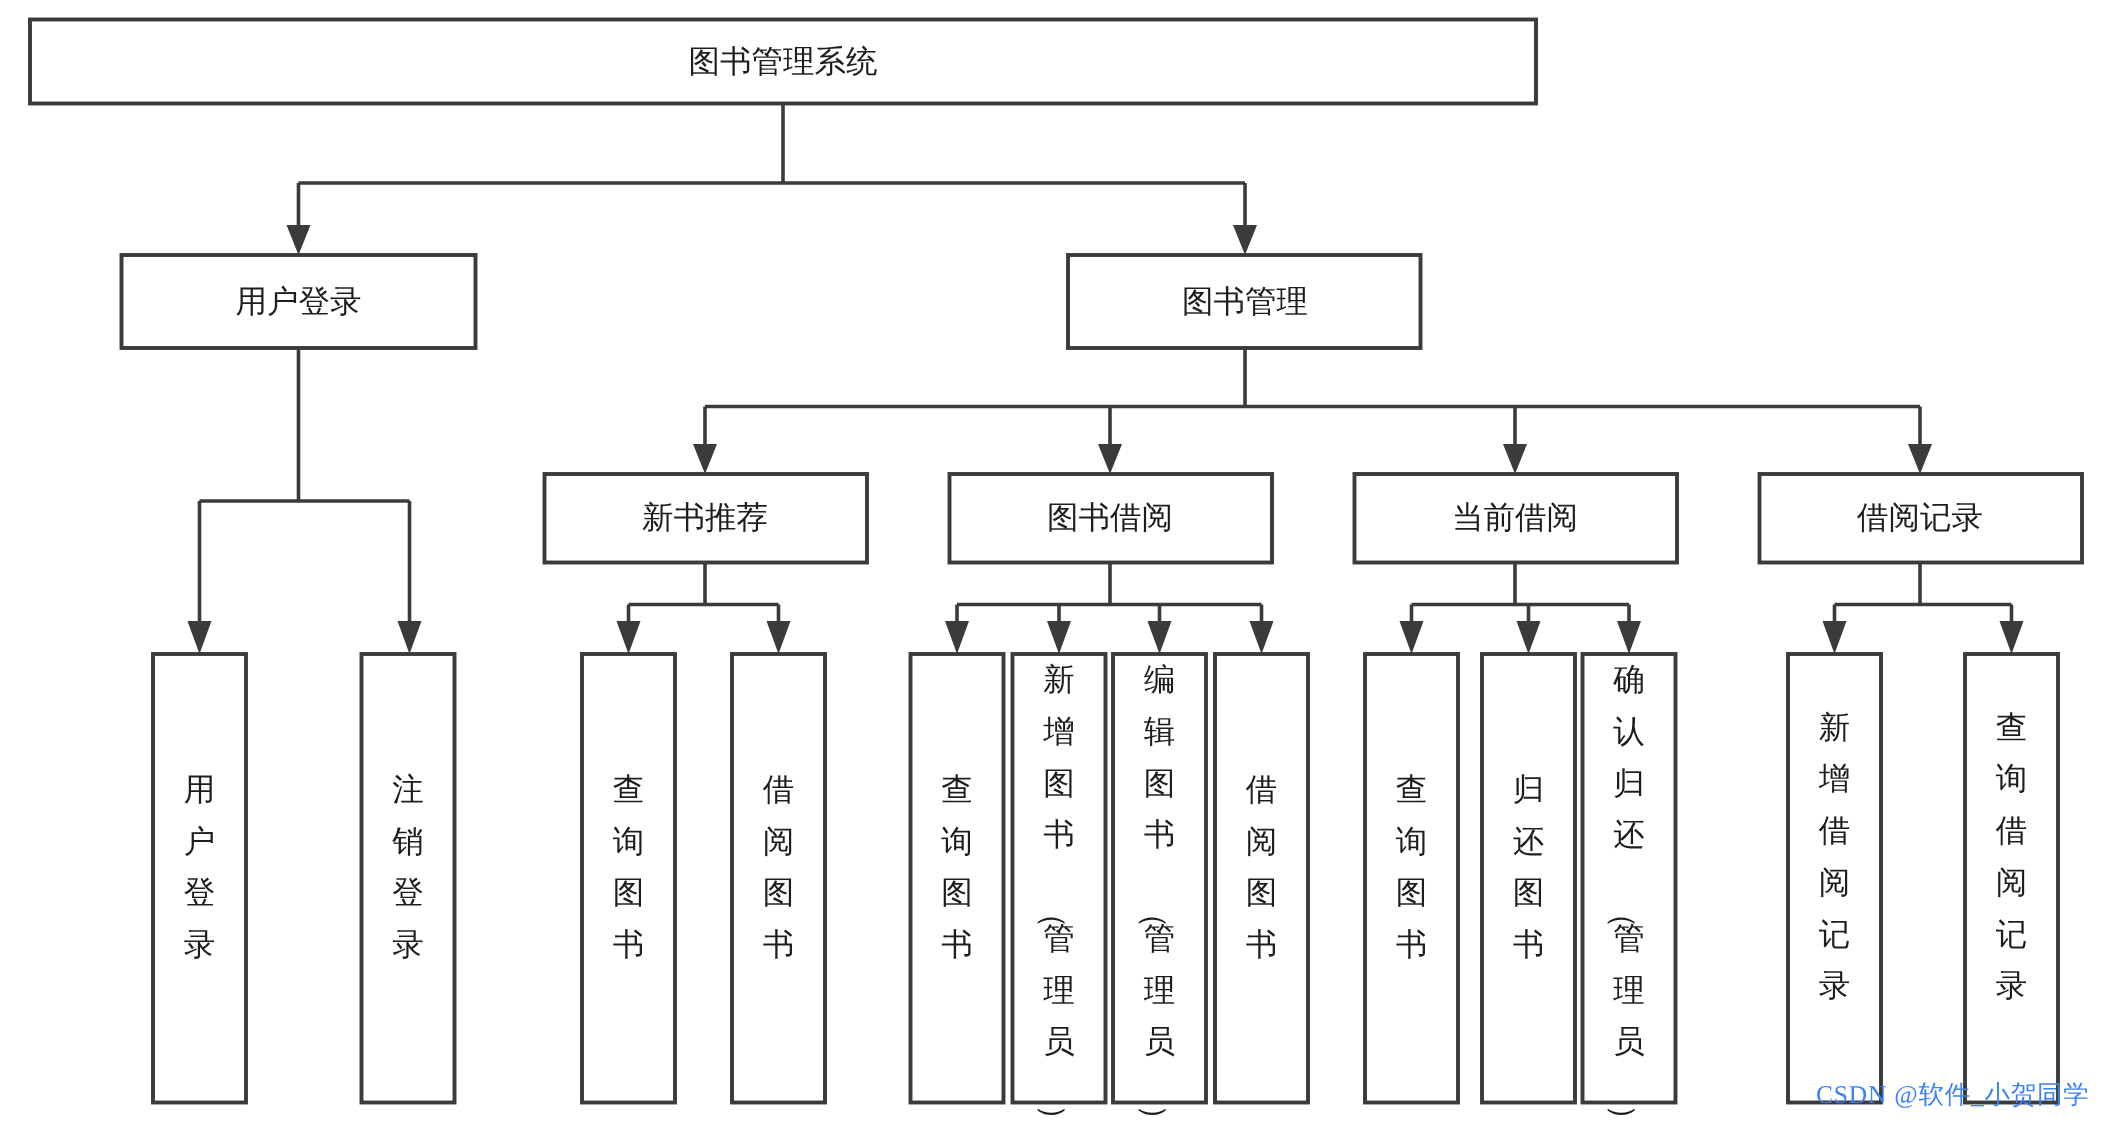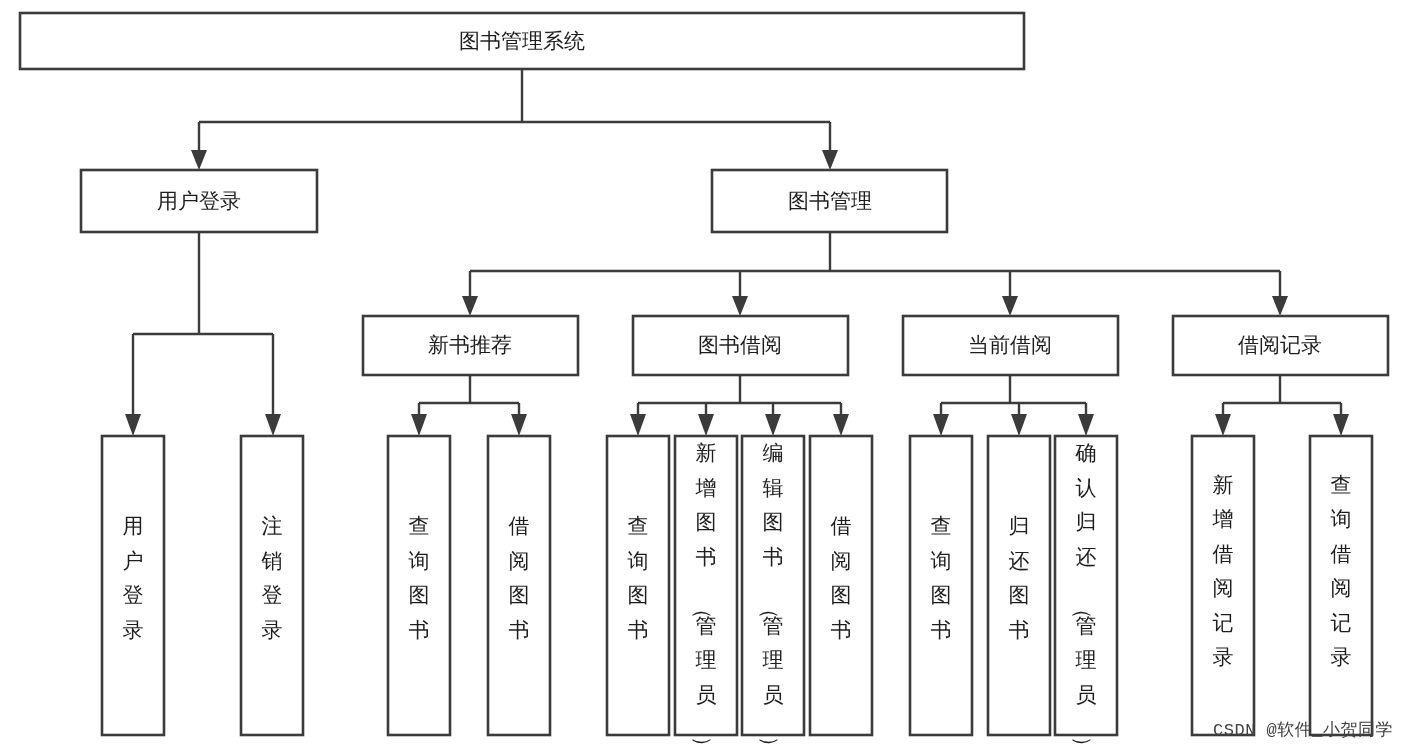--- a/index.html
+++ b/index.html
@@ -52,23 +52,23 @@
   .node-label-v {
     font-family: "DejaVu Sans", "Liberation Sans", sans-serif;
     font-size: 21px;
     fill: #1d1d1d;
     text-anchor: middle;
   }
   .watermark {
     position: absolute;
     right: 12px;
     bottom: 6px;
-    font-family: Liberation Mono, monospace;
+    font-family: Liberation Serif, serif;
     font-size: 17px;
-    color: #404040;
+    color: #3b82f6;
     letter-spacing: 0.5px;
     white-space: nowrap;
     user-select: none;
   }
 </style>
 </head>
 <body>
 
 <div id="diagram-root">
 

